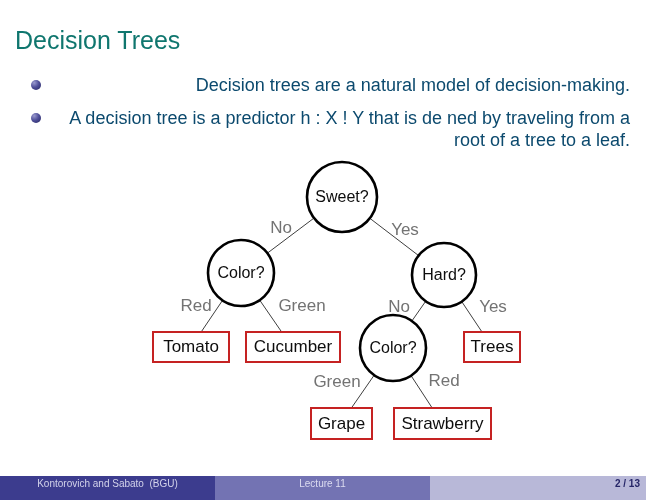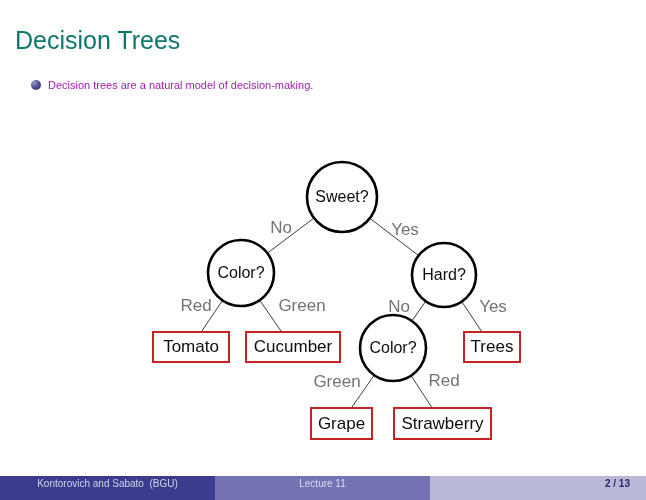--- a/index.html
+++ b/index.html
@@ -12,21 +12,21 @@
     font-size:25px;font-weight:normal;color:#0f766e;letter-spacing:0;
   }
   .bullet-item{position:absolute;left:31px;display:flex;align-items:flex-start;}
   .bullet-item.b1{top:74px;}
   .bullet-item.b2{top:107px;}
   .ball{
     flex:0 0 auto;width:10px;height:10px;border-radius:50%;
     margin:6px 7px 0 0;
     background:radial-gradient(circle at 32% 28%, #9a9ace 0%, #50509a 45%, #23235e 100%);
   }
-  .bullet-text{width:582px;font-size:11px;line-height:22px;color:#a21caf;}
+  .bullet-text{width:582px;font-size:18px;line-height:22px;color:#0c4a6e;text-align:right;}
   .tree{position:absolute;left:15px;top:0;width:604px;height:500px;}
   .tree svg{position:absolute;left:0;top:0;}
   .tree svg line{stroke:#3f3f3f;stroke-width:1;}
   .tree svg circle{fill:#ffffff;stroke:#000000;stroke-width:2.6;}
   .node-label{
     position:absolute;transform:translate(-50%,-50%);
     font-size:16px;color:#0d0d0d;white-space:nowrap;
   }
   .edge-label{
     position:absolute;transform:translate(-50%,-50%);
@@ -36,34 +36,38 @@
     position:absolute;box-sizing:border-box;background:#ffffff;
     border:2.5px solid #c52222;display:flex;align-items:center;justify-content:center;
     font-size:17px;color:#0d0d0d;white-space:nowrap;
   }
   .footer{
     position:absolute;left:0;bottom:0;width:646px;height:24px;display:flex;
     font-size:10px;line-height:16px;white-space:pre;
   }
   .footer .seg1{width:215px;background:#3c3c8e;color:#d3d3ea;text-align:center;}
   .footer .seg2{width:215px;background:#7373b3;color:#dcdcf0;text-align:center;}
-  .footer .seg3{width:216px;background:#b8b8d8;color:#262668;text-align:right;box-sizing:border-box;padding-right:16px;font-weight:bold;}
+  .footer .seg3{width:216px;background:#b8b8d8;color:#262668;text-align:right;box-sizing:border-box;padding-right:6px;font-weight:bold;}
 </style>
 </head>
 <body>
 
 <div class="slide">
 
   <h1 class="slide-title">Decision Trees</h1>
 
   <div class="bullet-item b1">
     <span class="ball"></span>
     <span class="bullet-text">Decision trees are a natural model of decision-making.</span>
   </div>
 
+  <div class="bullet-item b2">
+    <span class="ball"></span>
+    <span class="bullet-text">A decision tree is a predictor h : X ! Y that is de ned by traveling from a root of a tree to a leaf.</span>
+  </div>
 
   <div class="tree">
     <svg id="tree-svg" width="646" height="500" viewBox="0 0 646 500">
         <line x1="327" y1="197" x2="226" y2="273"></line>
         <line x1="327" y1="197" x2="429" y2="275"></line>
         <line x1="226" y1="273" x2="176" y2="347"></line>
         <line x1="226" y1="273" x2="277" y2="347"></line>
         <line x1="429" y1="275" x2="378" y2="348"></line>
         <line x1="429" y1="275" x2="477" y2="347"></line>
         <line x1="378" y1="348" x2="326" y2="423"></line>

